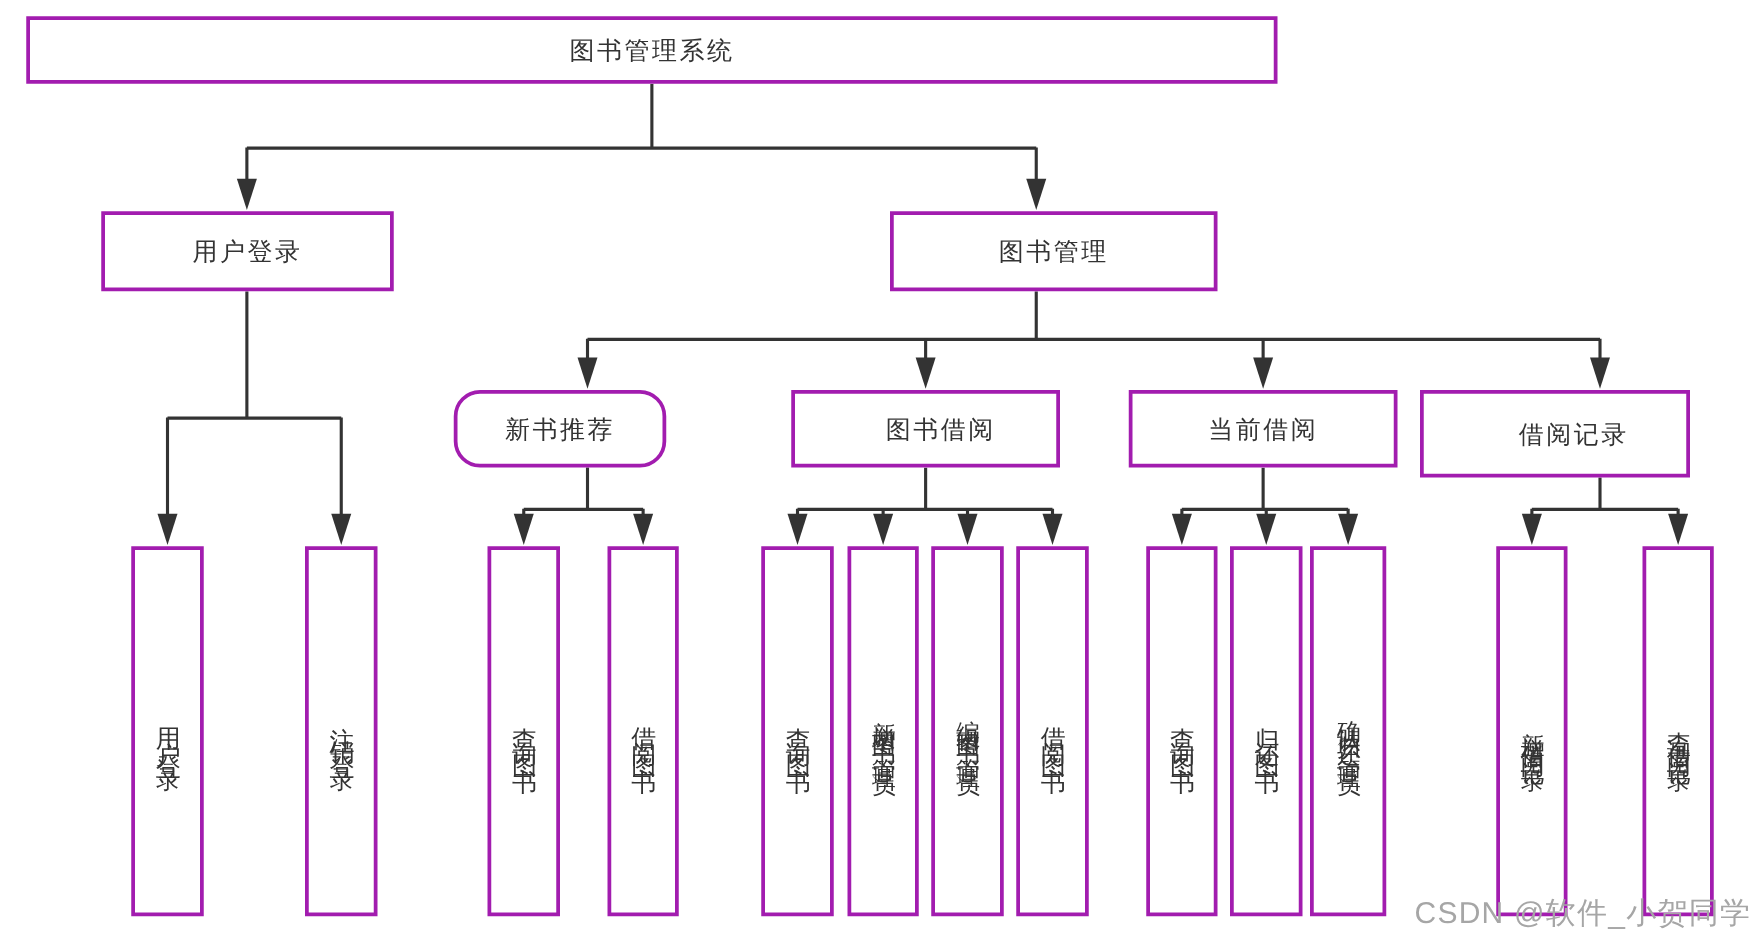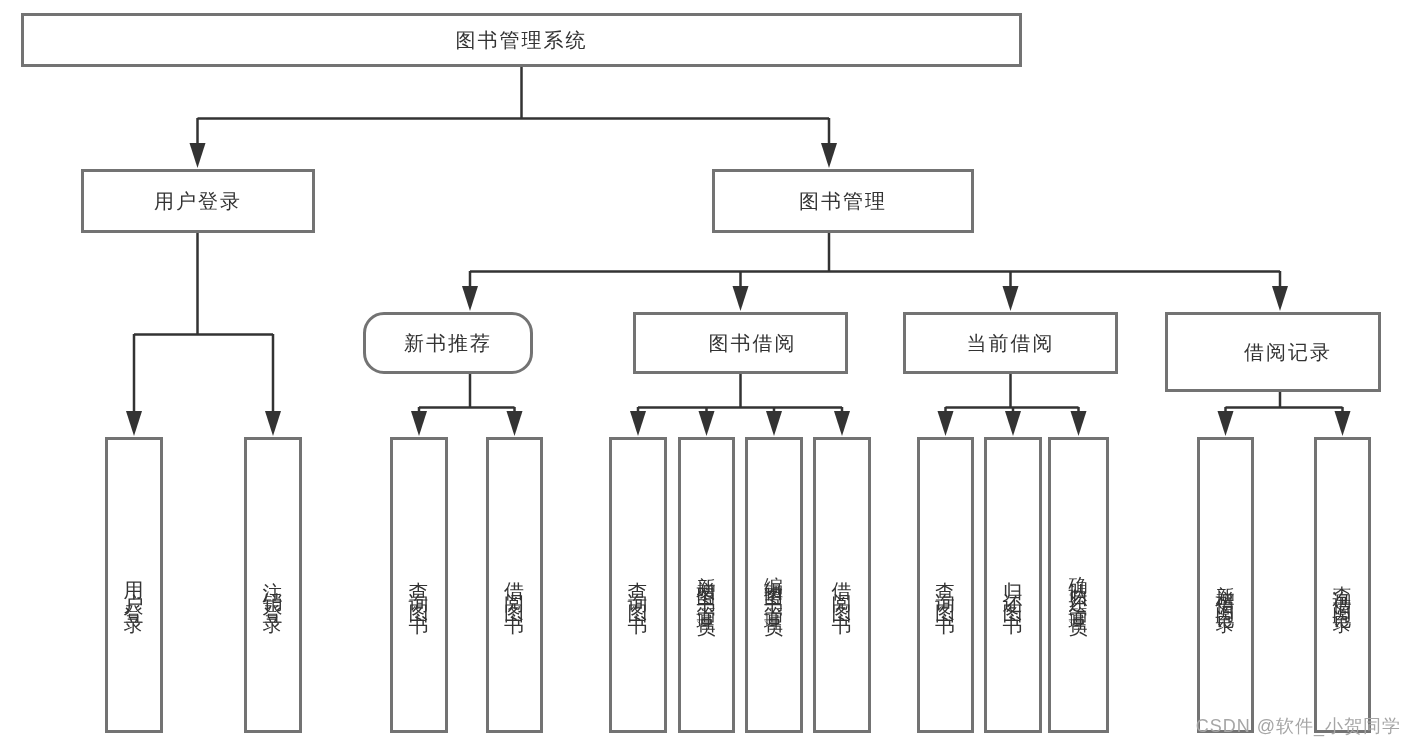--- a/index.html
+++ b/index.html
@@ -14,21 +14,21 @@
   .connectors {
     position: absolute;
     left: 0; top: 0;
     pointer-events: none;
   }
   .connectors line { stroke: #333333; stroke-width: 2.5; }
   .connectors polygon { fill: #333333; stroke: none; }
   .node {
     position: absolute;
     box-sizing: border-box;
-    border: 3px solid #737373;
+    border: 3px solid #a21caf;
     background: #ffffff;
     display: flex;
     align-items: center;
     justify-content: center;
     color: #333333;
     font-size: 20px;
     letter-spacing: 2px;
     text-align: center;
   }
   .vnode {
@@ -37,21 +37,21 @@
     font-size: 20px;
     letter-spacing: 11px;
     line-height: 1;
     padding-top: 6px;
   }
   .vnode.long { letter-spacing: 6px; font-size: 19px; }
   .watermark {
     position: absolute;
     top: 714px;
     right: 4px;
-    font-size: 18px;
+    font-size: 24px;
     color: #a6a6a6;
     letter-spacing: 1px;
     z-index: 5;
     white-space: nowrap;
     margin-left: 24px;
   }
 </style>
 </head>
 <body>
 
@@ -119,21 +119,21 @@
   </svg>
 
   <div class="node" style="left:21px; top:13px; width:1001px; height:54px;">图书管理系统</div>
 
   <div class="node" style="left:81px; top:169px; width:234px; height:64px;">用户登录</div>
   <div class="node" style="left:712px; top:169px; width:262px; height:64px;">图书管理</div>
 
   <div class="node" style="left:363px; top:312px; width:170px; height:62px;border-radius:21px;">新书推荐</div>
   <div class="node" style="left:633px; top:312px; width:215px; height:62px;padding-left:24px;">图书借阅</div>
   <div class="node" style="left:903px; top:312px; width:215px; height:62px;">当前借阅</div>
-  <div class="node" style="left:1165px; top:312px; width:216px; height:80px;padding-left:30px;">借阅记录</div>
+  <div class="node" style="left:1136px; top:312px; width:216px; height:70px;padding-left:30px;">借阅记录</div>
 
   <div class="node vnode" style="left:105px; top:437px; width:58px; height:296px;">用户登录</div>
   <div class="node vnode" style="left:244px; top:437px; width:58px; height:296px;">注销登录</div>
 
   <div class="node vnode" style="left:390px; top:437px; width:58px; height:296px;">查询图书</div>
   <div class="node vnode" style="left:486px; top:437px; width:57px; height:296px;">借阅图书</div>
 
   <div class="node vnode" style="left:609px; top:437px; width:58px; height:296px;">查询图书</div>
   <div class="node vnode long" style="left:678px; top:437px; width:57px; height:296px;">新增图书（管理员）</div>
   <div class="node vnode long" style="left:745px; top:437px; width:58px; height:296px;">编辑图书（管理员）</div>

